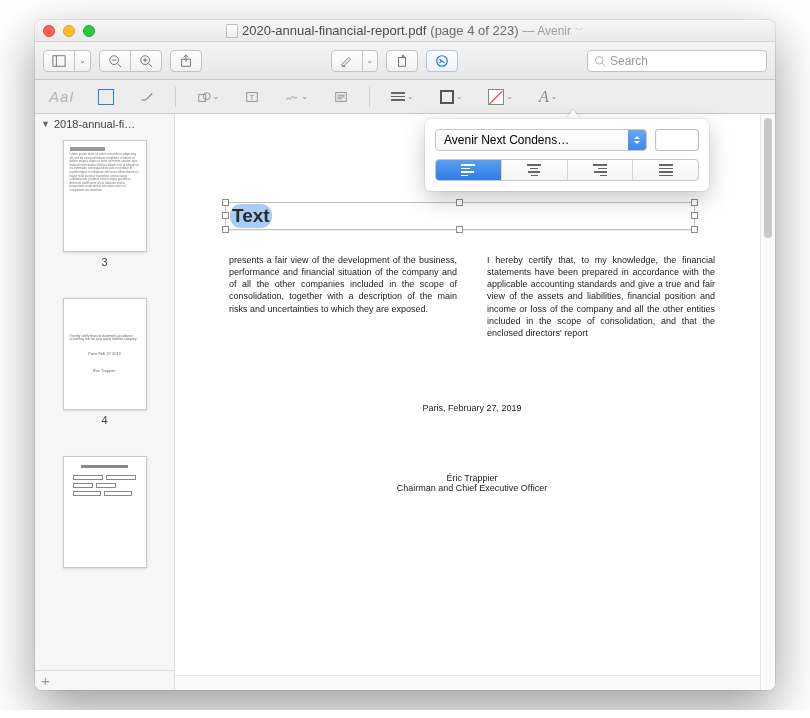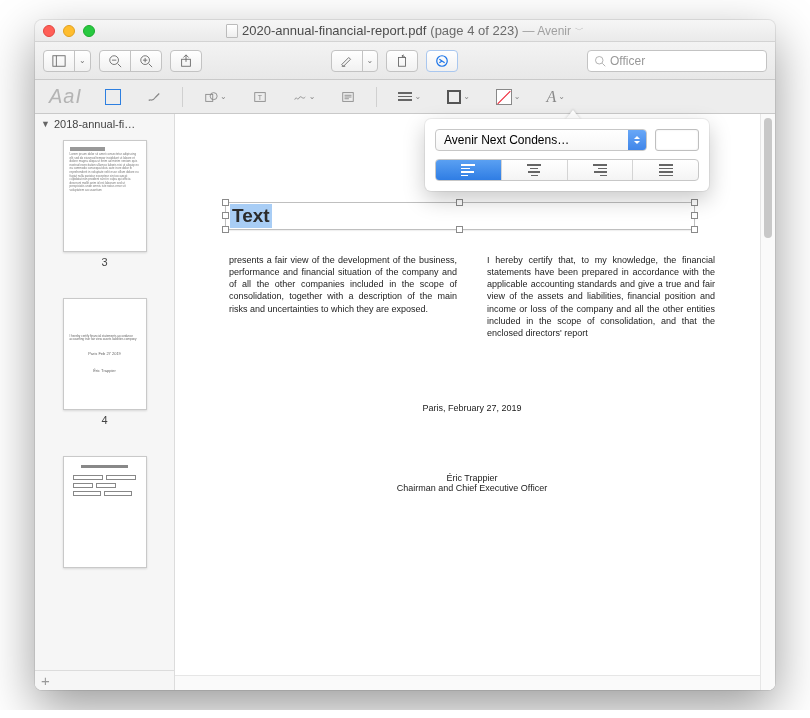--- a/index.html
+++ b/index.html
@@ -104,21 +104,21 @@
       display: flex;
       align-items: center;
       padding: 0 6px;
       color: #999;
       font-size: 12px;
       gap: 4px;
     }
     .toolbar2 .tbtn, .toolbar2 .seg { background: transparent; border-color: transparent; color:#7a7a7a; }
     .toolbar2 .smallchev { font-size: 8px; color:#888; margin-left: 2px;}
     .tb2-aai {
-      color: #b4b4b4; font-size: 20px; letter-spacing: 1px;
+      color: #b4b4b4; font-size: 15px; letter-spacing: 1px;
       padding: 0 6px; font-style: italic;
     }
     .tb2-rect {
       width: 16px; height: 16px; border: 1.5px solid #2d7fe0;
     }
     .tb2-sep { width: 1px; height: 20px; background: #d0d0d0; margin: 0 4px;}
     .redslash {
       width: 16px; height: 16px; border:1px solid #888; position:relative; background:#fff;
     }
     .redslash::after {
@@ -217,20 +217,21 @@
       padding: 0 4px;
       box-shadow: 0 1px 1px rgba(0,0,0,0.06);
     }
     .textbox .sel {
       background:#a8cdf5;
       color:#2b2b2b;
       font-weight:600;
       font-size: 19px;
       padding: 1px 2px;
       font-family: "Avenir Next Condensed", "Arial Narrow", sans-serif;
+      border-radius: 11px;
     }
     .textbox .handle {
       width:7px; height:7px; background:#fff; border:1px solid #8a8a8a;
       position:absolute;
     }
     .columns {
       display:flex; gap: 30px;
       font-size: 9px; color:#222; margin-top: 80px;
       text-align: justify;
       line-height: 1.35;
@@ -411,21 +412,21 @@
         </svg>
     </div>
 
     <div class="flex-spacer"></div>
 
     <div class="search">
       <svg viewBox="0 0 16 16" width="12" height="12">
           <circle cx="7" cy="7" r="5" fill="none" stroke="#999"></circle>
           <line x1="11" y1="11" x2="15" y2="15" stroke="#999"></line>
         </svg>
-      <span>Officer</span>
+      <span>Search</span>
     </div>
   </div>
 
   <div class="toolbar2">
     <div class="tb2-aai">AaI</div>
     <div class="tbtn">
         <div class="tb2-rect"></div>
       </div>
     <div class="tbtn">
       <svg viewBox="0 0 16 16">

